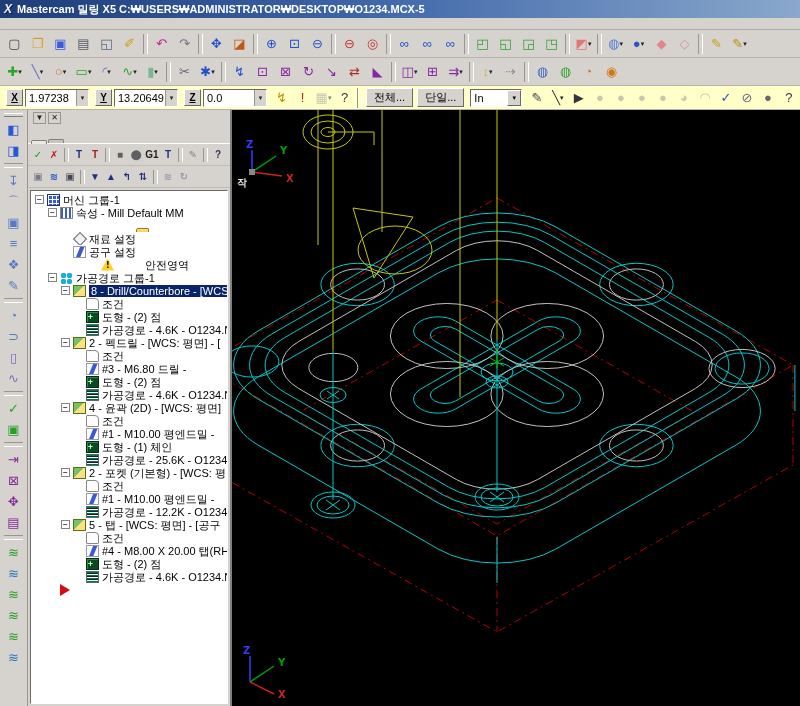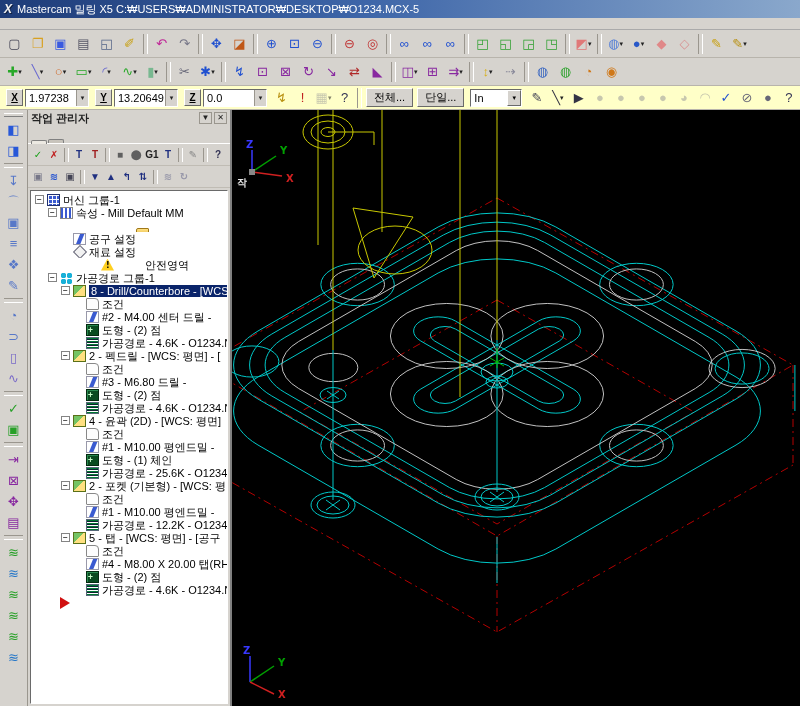--- a/index.html
+++ b/index.html
@@ -6,21 +6,21 @@
     font-family:"Liberation Sans","DejaVu Sans",sans-serif;background:#d6d3ce;
     -webkit-font-smoothing:antialiased;}
   *{box-sizing:border-box;}
   .app{width:800px;height:706px;display:flex;flex-direction:column;}
 
   
   .titlebar{height:18px;background:linear-gradient(90deg,#1e3c78 0%,#3d65a8 45%,#8aa8cc 100%);
     color:#fff;display:flex;align-items:center;padding:0 4px;flex:none;}
   .titlebar .logo{font-weight:bold;font-style:italic;color:#f0f0f0;margin-right:5px;font-size:12px;
     text-shadow:1px 1px 0 #102040;}
-  .titlebar .ttext{font-size:11px;font-weight:normal;white-space:nowrap;overflow:hidden;}
+  .titlebar .ttext{font-size:11px;font-weight:bold;white-space:nowrap;overflow:hidden;}
 
   
   .menubar{height:12px;flex:none;display:flex;align-items:center;padding:0 6px;
     border-bottom:1px solid #aaa;background:#d6d3ce;}
   .mitem{font-size:11px;line-height:11px;color:#000;margin-right:13px;white-space:nowrap;cursor:default;}
 
   
   .toolbar{height:28px;flex:none;display:flex;align-items:center;padding:0 3px;
     background:#d6d3ce;border-bottom:1px solid #b8b4ac;}
   .tbtn{width:23px;height:22px;flex:none;display:flex;align-items:center;justify-content:center;
@@ -499,21 +499,20 @@
             <i class="g">≋</i>
           </span>
           <span class="tbtn" style="color: rgb(40, 120, 200);">
             <i class="g">≋</i>
           </span>
         </div>
     </div>
 
     <div class="panel">
       <div class="ptitle">
-        <span class="pt">작업 관리자</span>
         <span class="pbtn">▼</span>
         <span class="pbtn">✕</span>
       </div>
       <div class="ptabs">
           <span class="tab active"></span>
           <span class="tab"></span>
         </div>
       <div class="ptools">
           <span class="tbtn" style="color: rgb(24, 160, 24);">
             <i class="g">✓</i>
@@ -592,52 +591,47 @@
           <span class="tico ic-props"></span>
           <span class="tlbl">속성 - Mill Default MM</span>
         </div>
           <div class="trow" style="padding-left: 30px; flex-direction: column;">
           <span class="texp" style="visibility: hidden;"></span>
           <span class="tico ic-folder"></span>
           <span class="tlbl">파일</span>
         </div>
           <div class="trow" style="padding-left: 30px;">
           <span class="texp" style="visibility: hidden;"></span>
+          <span class="tico ic-diamond"></span>
+          <span class="tlbl">재료 설정</span>
+        </div>
+          <div class="trow" style="padding-left: 30px;">
+          <span class="texp" style="visibility: hidden;"></span>
           <span class="tico ic-tool"></span>
           <span class="tlbl">공구 설정</span>
-        </div>
-          <div class="trow" style="padding-left: 30px;">
-          <span class="texp" style="visibility: hidden;"></span>
-          <span class="tico ic-diamond"></span>
-          <span class="tlbl">재료 설정</span>
         </div>
           <div class="trow" style="padding-left: 30px; gap: 28px;">
           <span class="texp" style="visibility: hidden;"></span>
           <span class="tico ic-warn"></span>
           <span class="tlbl">안전영역</span>
         </div>
           <div class="trow" style="padding-left: 17px;">
           <span class="texp">−</span>
           <span class="tico ic-tpgroup"></span>
           <span class="tlbl">가공경로 그룹-1</span>
         </div>
           <div class="trow sel" style="padding-left: 30px;">
           <span class="texp">−</span>
           <span class="tico ic-op"></span>
           <span class="tlbl">8 - Drill/Counterbore - [WCS</span>
         </div>
           <div class="trow" style="padding-left: 43px;">
           <span class="texp" style="visibility: hidden;"></span>
           <span class="tico ic-cond"></span>
           <span class="tlbl">조건</span>
-        </div>
-          <div class="trow" style="padding-left: 43px;">
-          <span class="texp" style="visibility: hidden;"></span>
-          <span class="tico ic-drill"></span>
-          <span class="tlbl">#2 - M4.00 센터 드릴 -</span>
         </div>
           <div class="trow" style="padding-left: 43px;">
           <span class="texp" style="visibility: hidden;"></span>
           <span class="tico ic-geom"></span>
           <span class="tlbl">도형 - (2) 점</span>
         </div>
           <div class="trow" style="padding-left: 43px;">
           <span class="texp" style="visibility: hidden;"></span>
           <span class="tico ic-tp"></span>
           <span class="tlbl">가공경로 - 4.6K - O1234.N</span>

